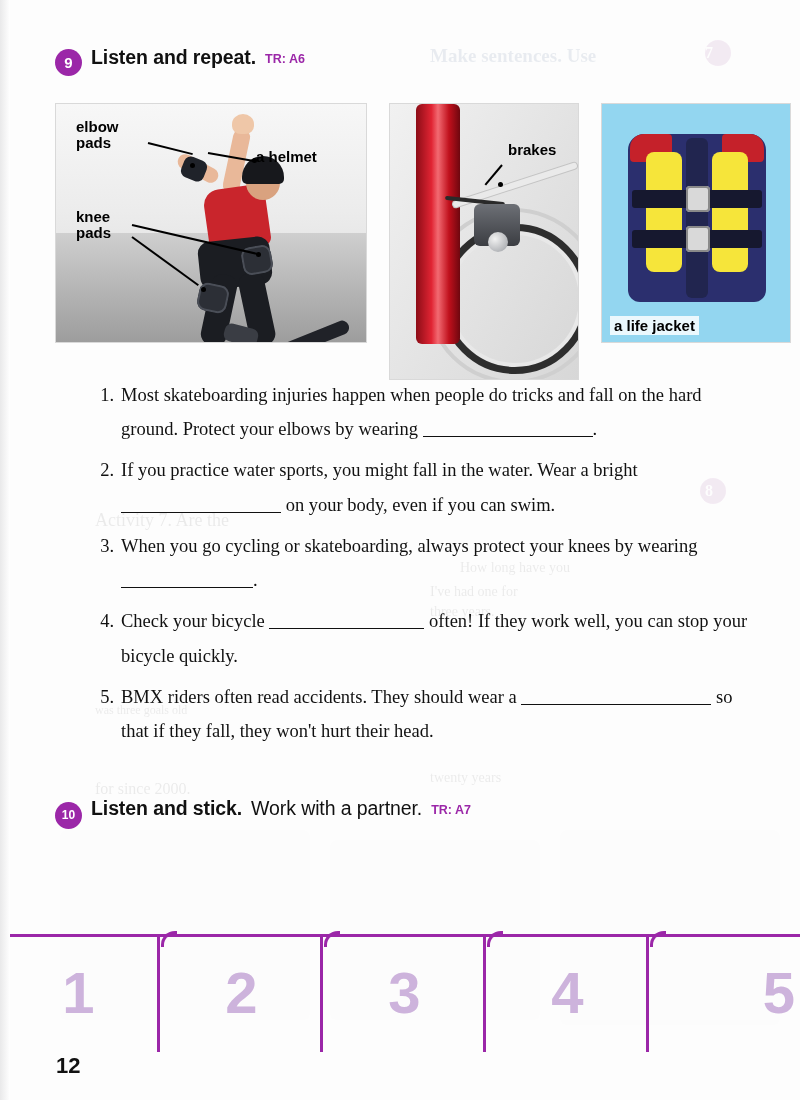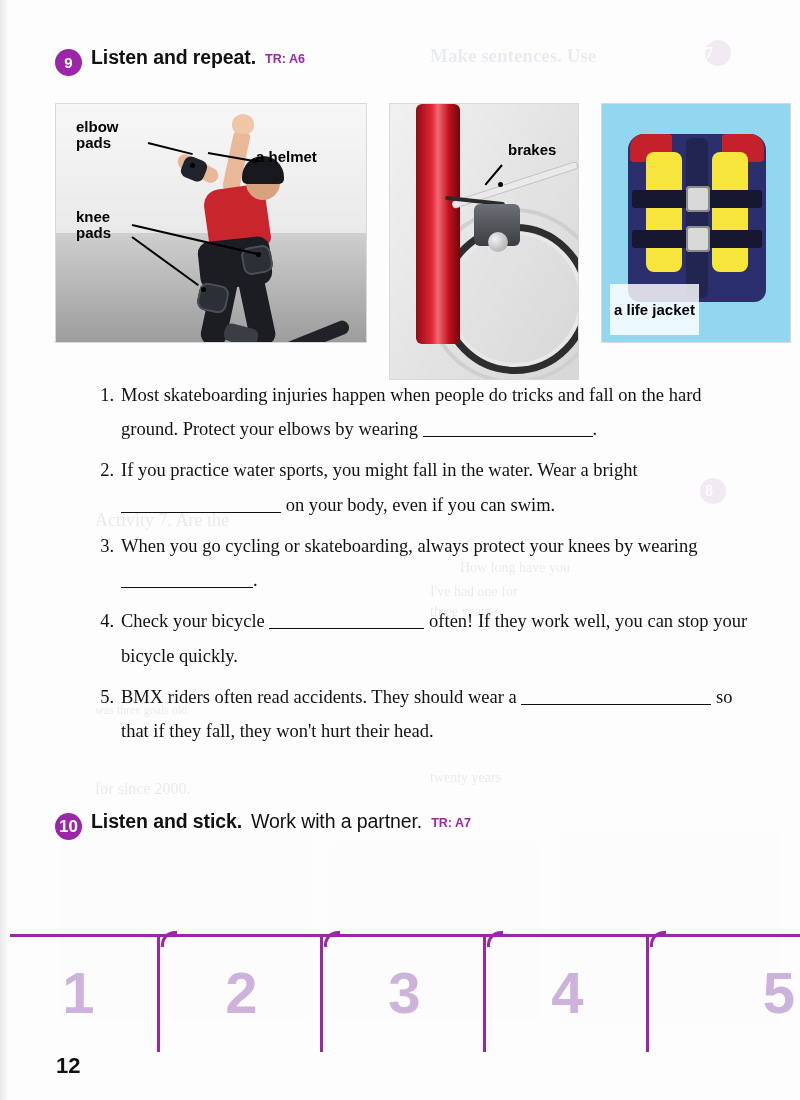--- a/index.html
+++ b/index.html
@@ -273,21 +273,21 @@
   }
   .lj-buckle2 {
     position: absolute; left: 84px; top: 122px; width: 24px; height: 26px;
     background: #d9d9d9; border-radius: 4px;
     box-shadow: inset 0 0 0 2px #8a8a8a;
   }
   .lj-caption {
     position: absolute;
     left: 8px; bottom: 7px;
     background: rgba(255,255,255,0.82);
-    padding: 17px 4px;
+    padding: 1px 4px;
     font-size: 15px; font-weight: bold; color: #000;
   }
 
   
   .items {
     position: absolute;
     left: 96px;
     top: 378px;
     width: 652px;
   }
@@ -483,21 +483,21 @@
       </div>
 
       <div class="item">
         <div class="idx">5.</div>
         <div class="txt"><span>BMX riders often read accidents. They should wear a</span> <span class="blank b-hel"></span> <span>so that if they fall, they won't hurt their head.</span></div>
       </div>
 
     </div>
 
     <div class="ex-head" style="left:55px; top:797px;">
-      <div class="num-badge" style="font-size:17px;margin-top:12px;">10</div>
+      <div class="num-badge" style="font-size:12px;">10</div>
       <div class="ex-title">Listen and stick.</div>
       <div class="ex-sub">Work with a partner.</div>
       <div class="tr-tag">TR: A7</div>
     </div>
 
     <div class="tabs-rule"></div>
     <div class="tabs">
       <div class="tab" style="left:0px;">
         <span>1</span>
       </div>

